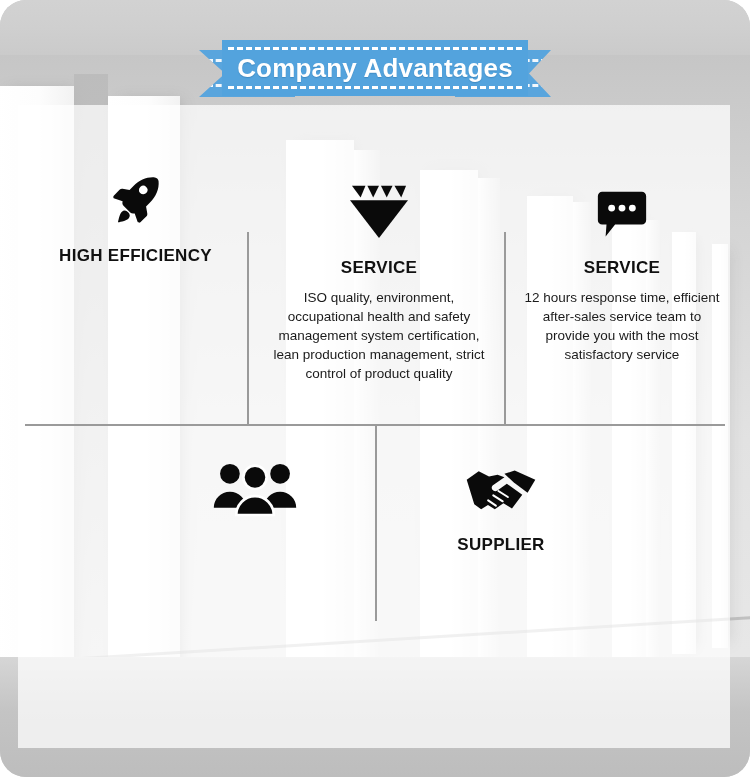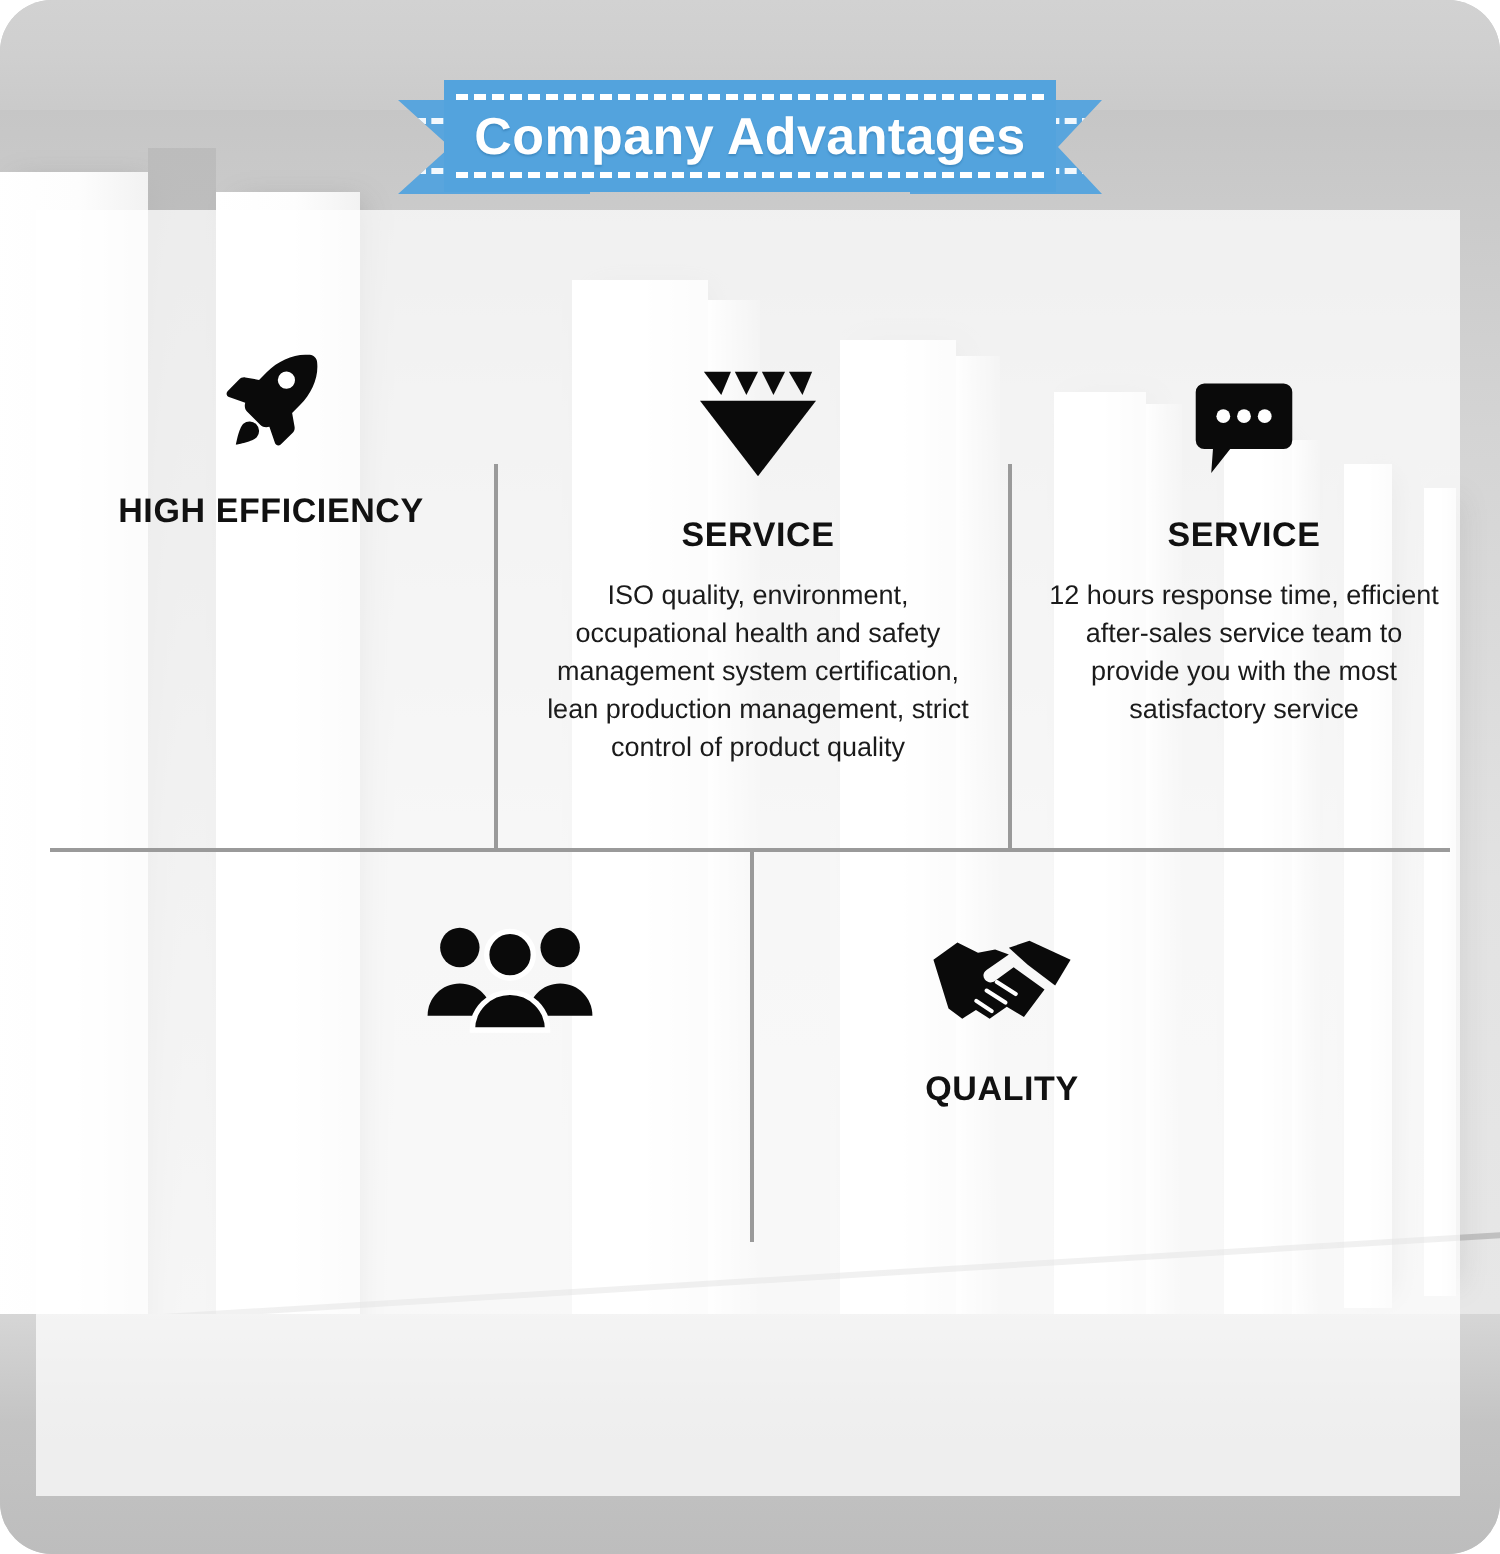--- a/index.html
+++ b/index.html
@@ -243,17 +243,17 @@
         <svg width="72" height="52" viewBox="0 0 84 58" aria-hidden="true">
           <path d="M2 16 16 6l12 6 10-2 8 3-13 9c-2 1.4-2.4 3.8-1 5.6 1.4 1.8 4 2.2 5.8.8l11-8 18 13-12 16-10-6-10 7-8-5-8 5-8-6z"></path>
           <path d="M46 9 58 5l24 11-9 15-16-12z" fill="#0a0a0a"></path>
           <g stroke="#ffffff" stroke-width="2.4" stroke-linecap="round">
             <path d="M27 40l9 6"></path>
             <path d="M33 34l11 7"></path>
             <path d="M39 29l11 7"></path>
           </g>
         </svg>
       </div>
-      <div class="card-title">QUALITY</div>
+      <div class="card-title">SUPPLIER</div>
     </div>
 
   </div>
 </div>
 
 </body></html>

